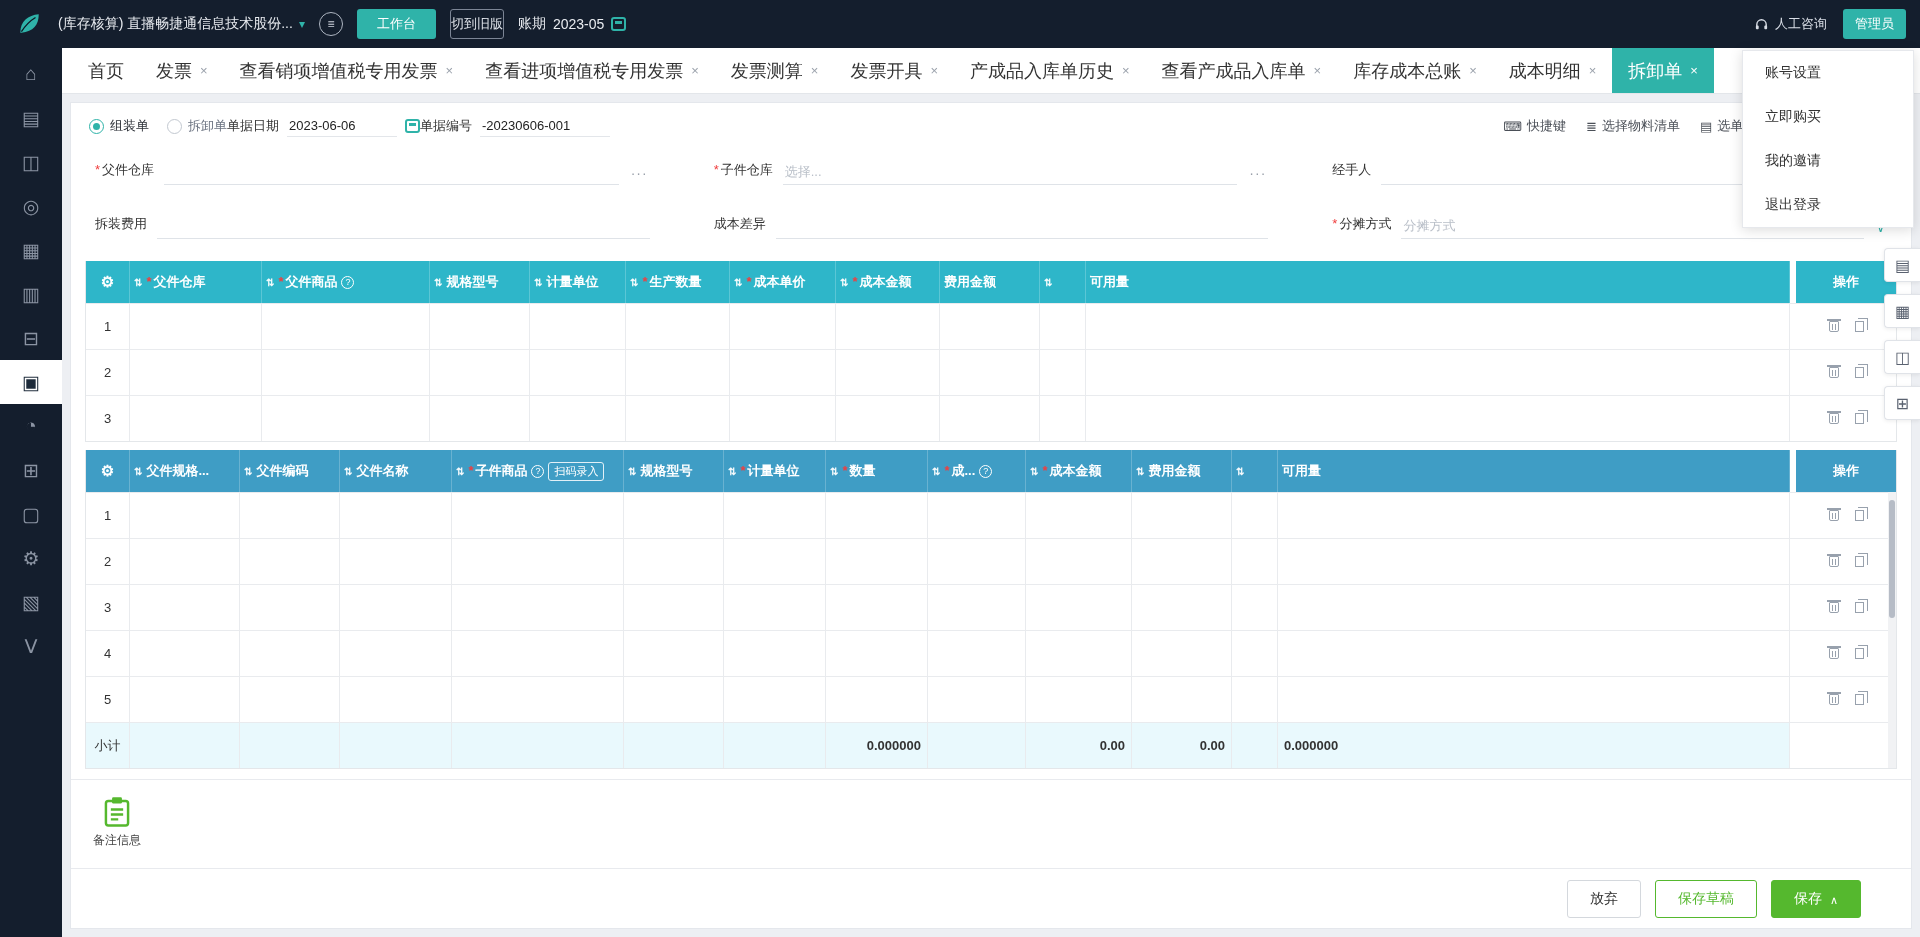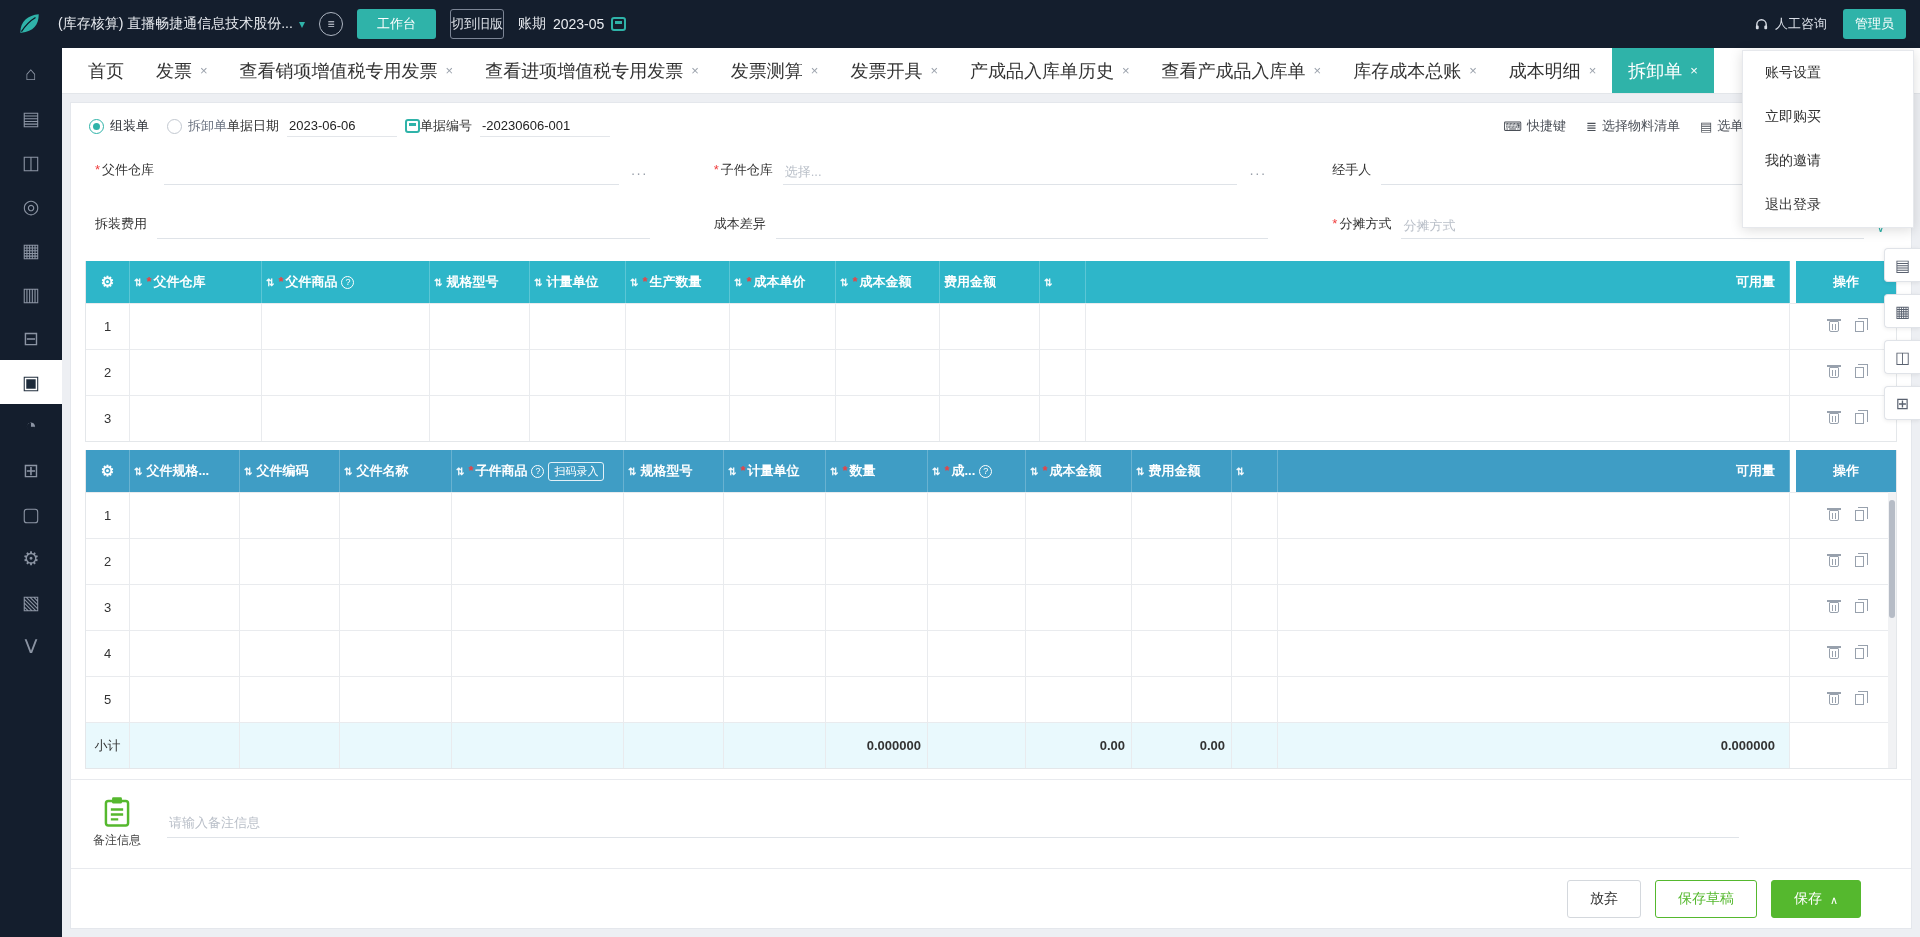--- a/index.html
+++ b/index.html
@@ -62,21 +62,21 @@
   .tbl.first{margin-top:2px;}
   .trow,.thead{display:flex;align-items:stretch;}
   .thead{height:42px;color:#fff;font-size:13px;font-weight:bold;}
   .tbl-a .thead{background:#2eb6c9;}
   .tbl-b .thead{background:#3f9dc5;}
   .hcell{display:flex;align-items:center;gap:4px;padding:0 4px;overflow:hidden;white-space:nowrap;}
   .trow{height:46px;background:#fff;border-top:1px solid #e9ebee;font-size:13px;color:#333;}
   .cell{border-right:1px solid #e9ebee;display:flex;align-items:center;padding:0 6px;overflow:hidden;}
   .hcell{border-right:1px solid rgba(255,255,255,.22);}
   .cn{width:44px;justify-content:center;flex:0 0 auto;}
-  .cflex{flex:1;justify-content:flex-end;padding-right:14px;}
+  .cflex{flex:1;padding-right:14px;}
   .gapcol{width:6px;flex:0 0 auto;background:#fff;}
   .cops{width:100px;flex:0 0 auto;justify-content:center;gap:16px;border-right:none;}
   .thead .cops{justify-content:center;}
   .i-sort{font-size:10px;opacity:.95;cursor:pointer;}
   .i-sort::before{content:"⇅";}
   .i-gear{font-size:15px;cursor:pointer;}
   .i-gear::before{content:"⚙";}
   .i-help{width:13px;height:13px;border:1px solid #fff;border-radius:50%;font-size:9px;font-weight:normal;display:flex;align-items:center;justify-content:center;cursor:pointer;flex:0 0 auto;}
   .i-help::before{content:"?";}
   .scan-pill{border:1px solid rgba(255,255,255,.85);border-radius:3px;padding:1px 5px;font-size:11px;font-weight:normal;cursor:pointer;white-space:nowrap;}
@@ -658,21 +658,20 @@
 
         <div class="note-row">
           <div class="note-badge">
             <svg width="30" height="32" viewBox="0 0 24 26">
                 <rect x="3" y="4" width="18" height="20" rx="2" fill="none" stroke="#55b82e" stroke-width="2"></rect>
                 <rect x="8" y="1" width="8" height="5" rx="1" fill="#55b82e"></rect>
                 <path d="M7 11h10M7 15h10M7 19h6" stroke="#55b82e" stroke-width="2" fill="none"></path>
               </svg>
             <span>备注信息</span>
           </div>
-          <div class="note-line"><input placeholder="请输入备注信息" style=""></div>
         </div>
 
         <div class="footer-bar">
           <button class="btn btn-cancel">放弃</button>
           <button class="btn btn-draft">保存草稿</button>
           <button class="btn btn-save">
               <span>保存</span>
               <span class="chev-up"></span>
             </button>
         </div>

